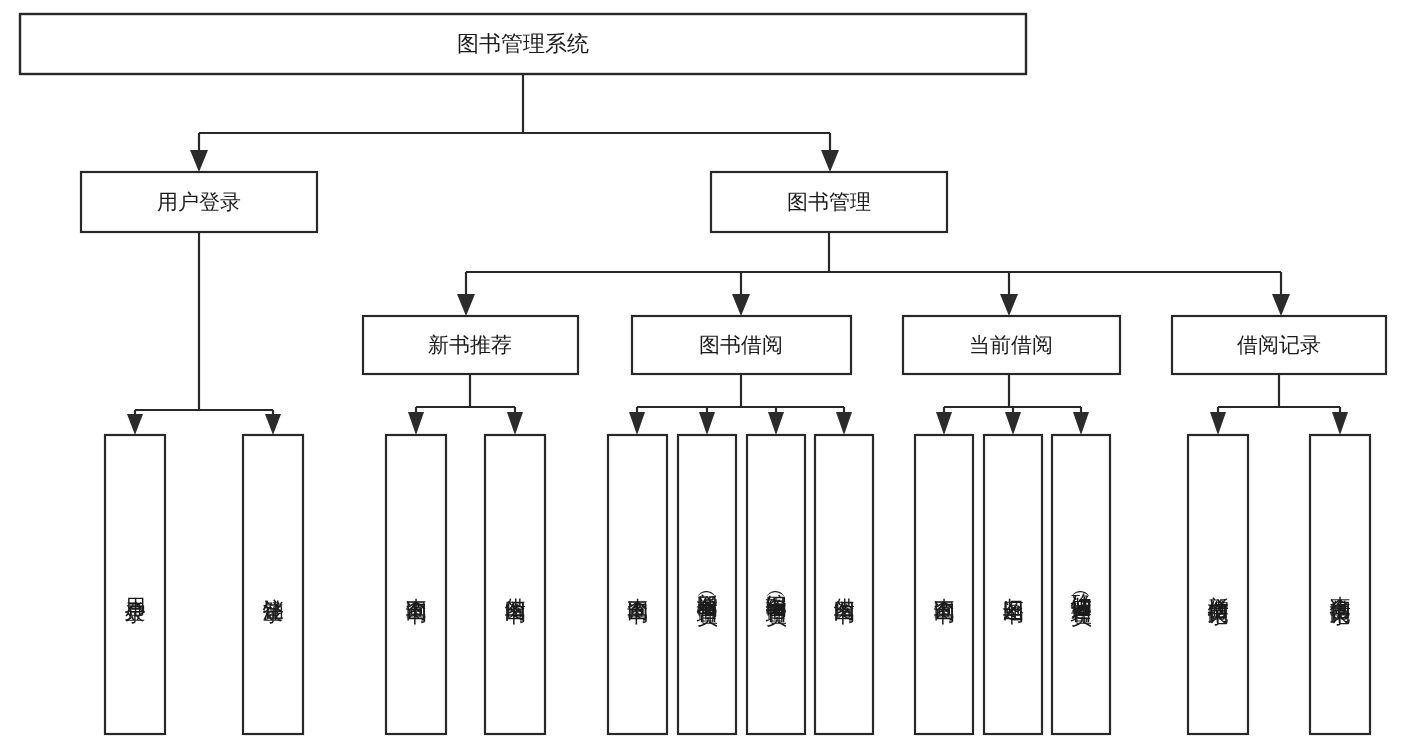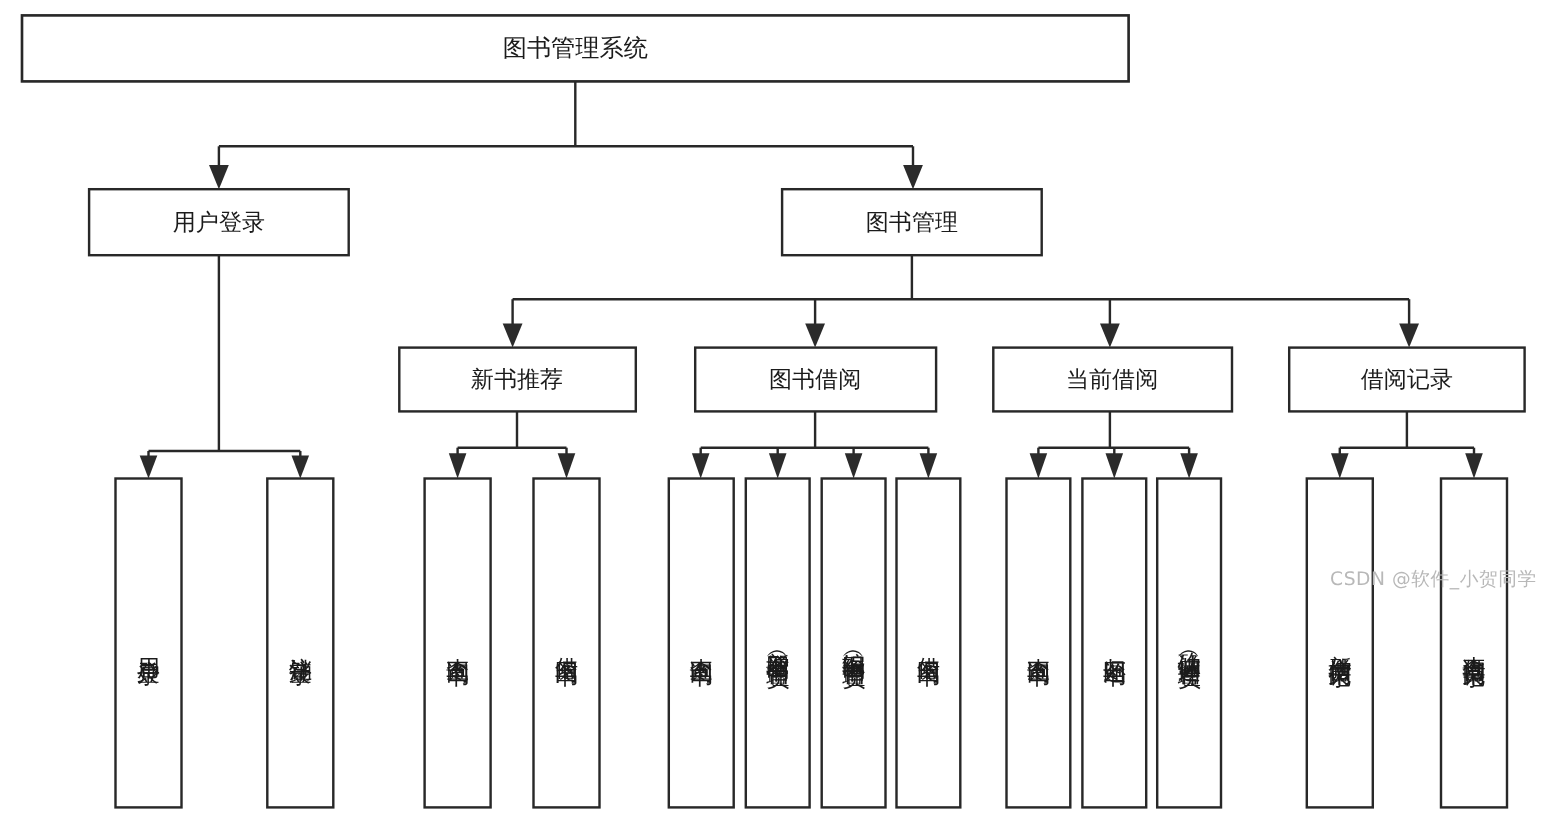--- a/index.html
+++ b/index.html
@@ -221,15 +221,14 @@
   <div class="vlabel" style="left:608px; top:435px; width:59px; height:299px;">查询图书</div>
   <div class="vlabel" style="left:678px; top:435px; width:58px; height:299px;">新增图书（管理员）</div>
   <div class="vlabel" style="left:747px; top:435px; width:58px; height:299px;">编辑图书（管理员）</div>
   <div class="vlabel" style="left:815px; top:435px; width:58px; height:299px;">借阅图书</div>
   <div class="vlabel" style="left:915px; top:435px; width:58px; height:299px;">查询图书</div>
   <div class="vlabel" style="left:984px; top:435px; width:58px; height:299px;">归还图书</div>
   <div class="vlabel" style="left:1052px; top:435px; width:58px; height:299px;">确认归还（管理员）</div>
   <div class="vlabel" style="left:1188px; top:435px; width:60px; height:299px;">新增借阅记录</div>
   <div class="vlabel" style="left:1310px; top:435px; width:60px; height:299px;">查询借阅记录</div>
 
-  <div class="watermark">CSDN @软件_小贺同学</div>
 
 </div>
 
 </body></html>

